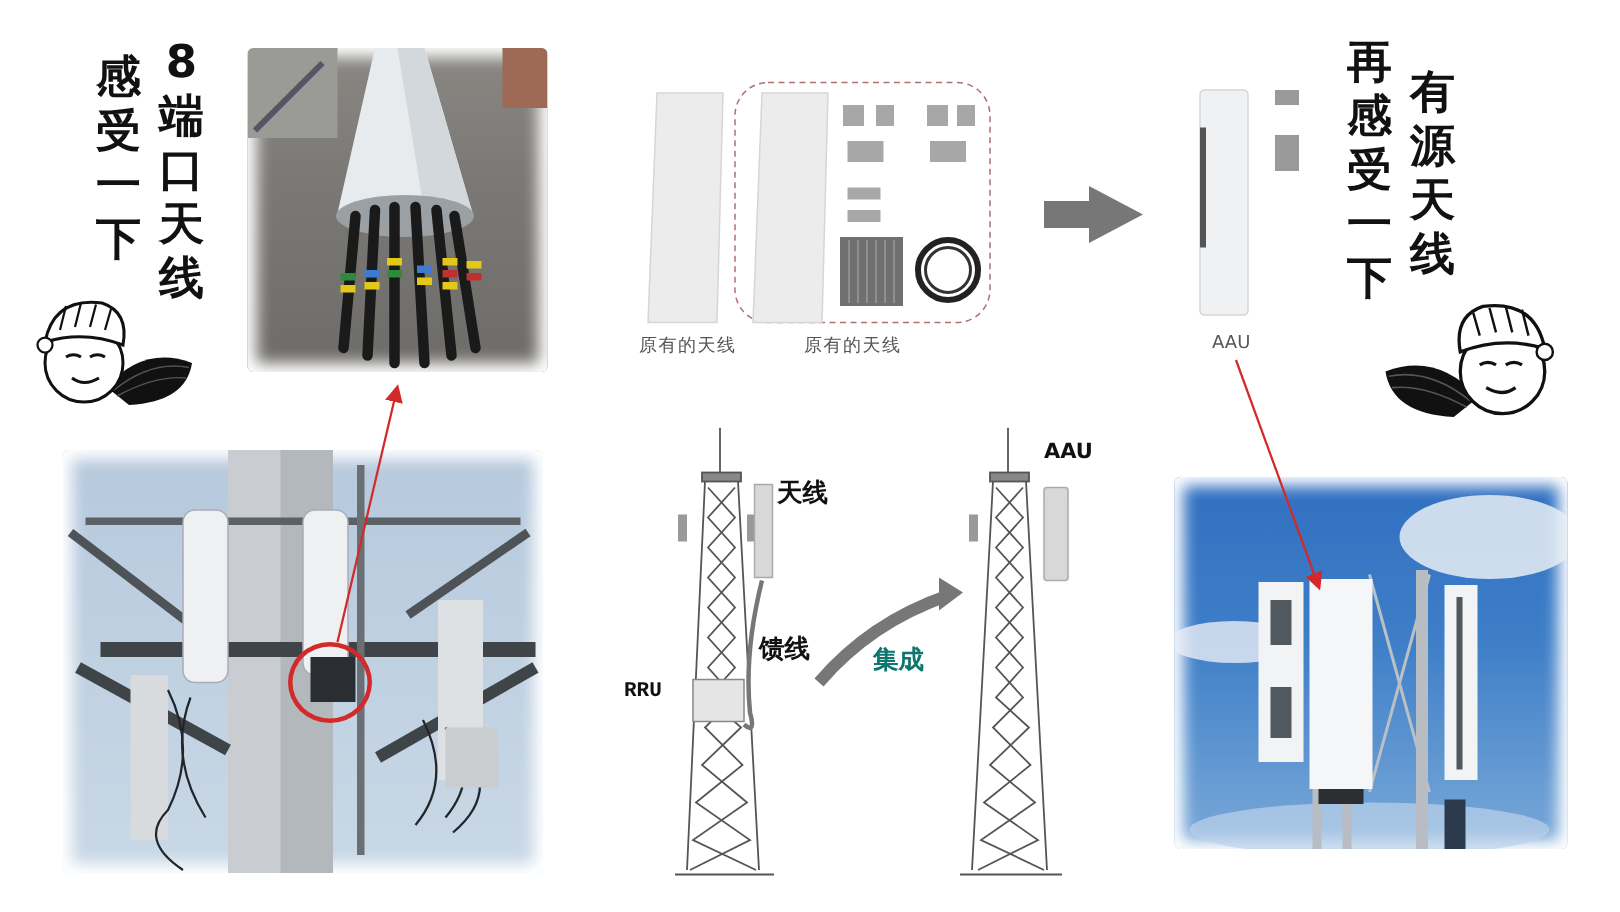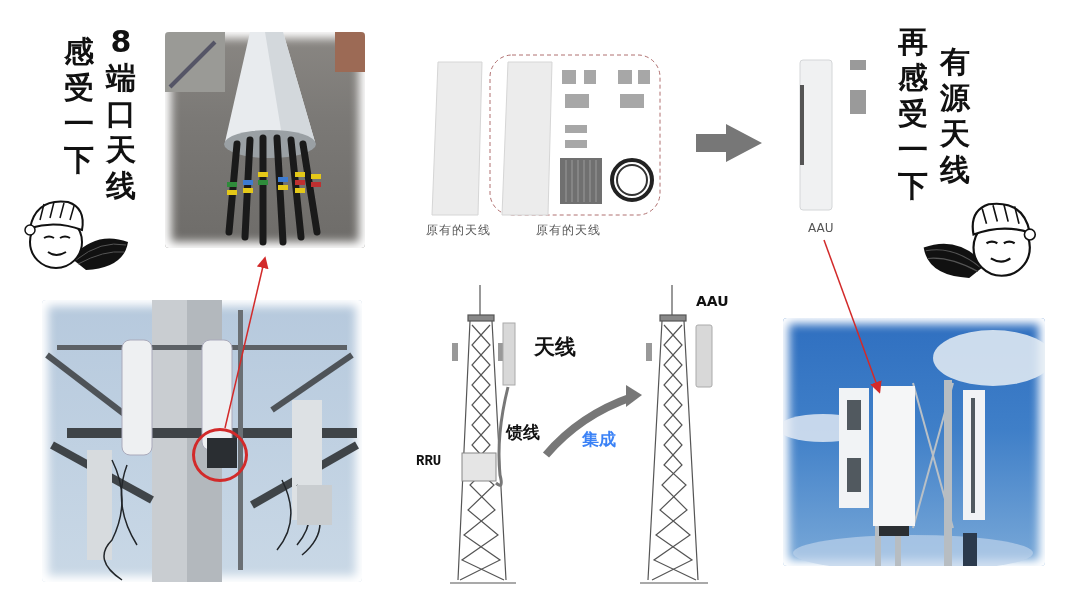--- a/index.html
+++ b/index.html
@@ -236,24 +236,24 @@
       <rect x="260" y="30" width="26" height="6" fill="#888"></rect>
       <path d="M262 36 L248 295 M284 36 L298 295"></path>
       <path d="M264 40 L282 60 L264 80 L282 100 L264 120 L282 140 L264 160 L282 180 L262 200 L287 225 L256 250 L292 275 L252 295"></path>
       <path d="M282 40 L264 60 L282 80 L264 100 L282 120 L264 140 L282 160 L264 180 L286 200 L260 225 L290 250 L254 275 L296 295"></path>
       <line x1="240" y1="298" x2="308" y2="298"></line>
     </g>
     <rect x="246" y="58" width="6" height="18" fill="#999"></rect>
 
     <rect x="296" y="40" width="16" height="62" rx="2" fill="#d8d8d8" stroke="#aaa"></rect>
   </svg>
-  <div class="label-bold" style="left:118px; top:48px; font-size:21px;margin-left:16px;">天线</div>
+  <div class="label-bold" style="left:118px; top:32px; font-size:17px;">天线</div>
   <div class="label-bold" style="left:106px; top:136px; font-size:17px;font-family:Liberation Mono, monospace;">馈线</div>
   <div class="label-bold" style="left:16px; top:168px; font-size:14px;font-family:Liberation Mono, monospace;">RRU</div>
-  <div class="label-bold" style="left:182px; top:143px; font-size:17px; color:#3b82f6;">集成</div>
+  <div class="label-bold" style="left:182px; top:143px; font-size:17px; color:#0f766e;">集成</div>
   <div class="label-bold" style="left:296px; top:8px; font-size:14px;">AAU</div>
 </div>
 
 <div class="photo" style="left:783px; top:318px; width:262px; height:248px; background:linear-gradient(180deg,#2f6fc0 0%,#3f7fc8 45%,#7aa9d8 100%);">
   <svg width="262" height="248" viewBox="0 0 262 248">
 
     <ellipse cx="210" cy="40" rx="60" ry="28" fill="#e8eef5" opacity="0.85"></ellipse>
     <ellipse cx="40" cy="110" rx="45" ry="14" fill="#e8eef5" opacity="0.8"></ellipse>
     <ellipse cx="130" cy="235" rx="120" ry="18" fill="#bcd2ea" opacity="0.7"></ellipse>
 

